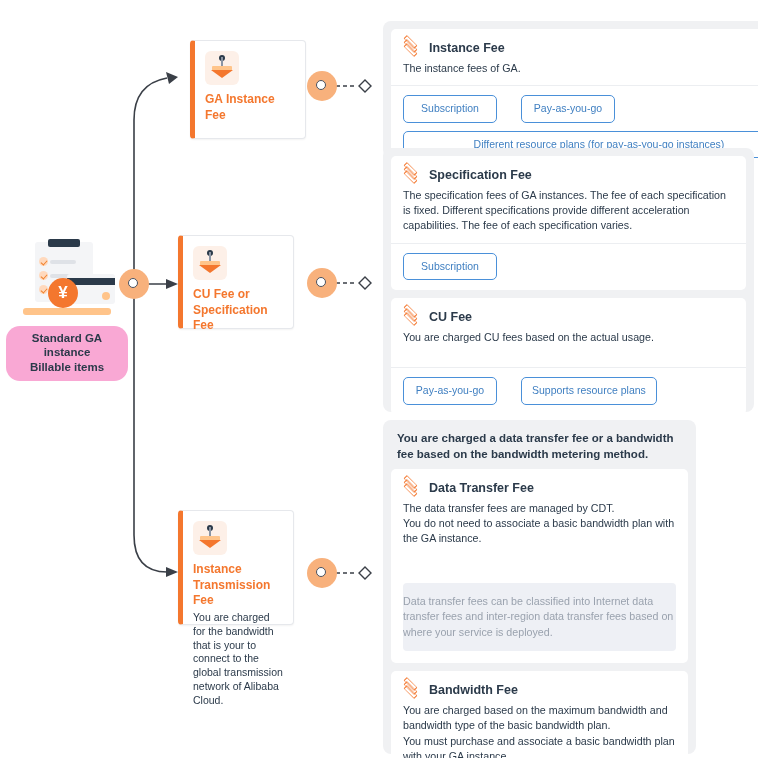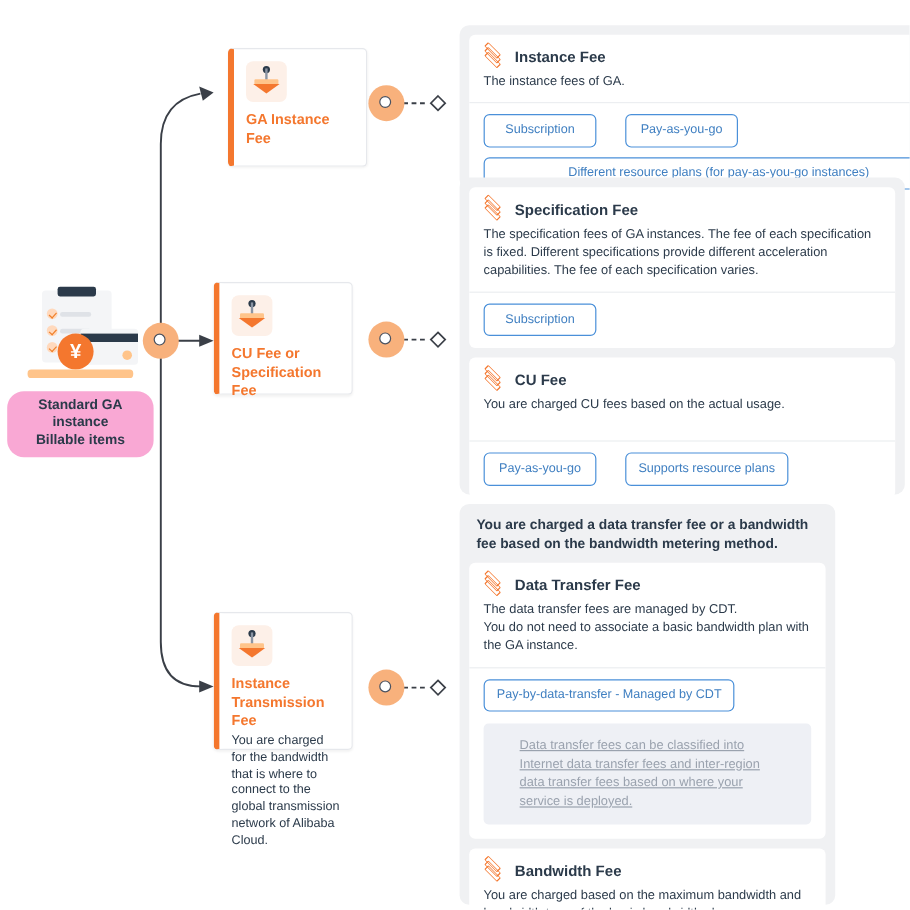--- a/index.html
+++ b/index.html
@@ -273,28 +273,27 @@
     background: #ffffff;
     border-radius: 5px;
     font-size: 10.5px;
     line-height: 1.3;
     padding: 6px 10px;
     text-align: center;
     box-sizing: border-box;
   }
   .pill.wide { flex: 1 1 100%; }
   .note {
-    margin: 10px 12px 12px 12px;
+    margin: 27px 12px 12px 12px;
     background: #eef0f5;
     border-radius: 4px;
-    padding: 11px 30px;
+    padding: 11px 0;
     font-size: 10.7px;
     line-height: 1.45;
     color: #9aa2ae;
-    text-decoration: underline;
   }
 </style>
 </head>
 <body>
 
 <svg id="wires" viewBox="0 0 758 758">
   <path d="M134,284 L134,120 Q134,84 167,78" fill="none" stroke="#3a3f47" stroke-width="1.6"></path>
   <path d="M134,284 L167,284" fill="none" stroke="#3a3f47" stroke-width="1.6"></path>
   <path d="M134,284 L134,535 Q134,572 167,572" fill="none" stroke="#3a3f47" stroke-width="1.6"></path>
   <polygon points="178,77 166,72 169,84" fill="#3a3f47"></polygon>
@@ -362,21 +361,21 @@
 
 <div class="node-card" style="left:178px; top:510px; width:116px; height:115px;">
   <div class="node-icon">
     <span class="ic-dot"></span>
       <span class="ic-stem"></span>
     <span class="ic-plate"></span>
       <span class="ic-base"></span>
   </div>
   <div class="node-title">Instance</div>
   <div class="node-title">Transmission Fee</div>
-  <div class="node-desc">You are charged for the bandwidth that is where to connect to the global transmission network of Alibaba Cloud.</div>
+  <div class="node-desc">You are charged for the bandwidth that is your to connect to the global transmission network of Alibaba Cloud.</div>
 </div>
 
 <div class="panel" style="left:383px; top:21px; width:432px; height:137px;">
   <div class="card">
     <div class="card-body">
       <div class="card-head">
         <span class="layers-icon">
             <i></i>
             <i></i>
             <i></i>
@@ -440,23 +439,20 @@
         <span class="layers-icon">
             <i></i>
             <i></i>
             <i></i>
           </span>
         <span class="card-title">Data Transfer Fee</span>
       </div>
       <div class="card-text" style="white-space:pre-line;">The data transfer fees are managed by CDT.
 You do not need to associate a basic bandwidth plan with the GA instance.</div>
     </div>
-    <div class="pill-row" style="padding-bottom:0;">
-      <span class="pill">Pay-by-data-transfer - Managed by CDT</span>
-    </div>
     <div class="note">Data transfer fees can be classified into Internet data transfer fees and inter-region data transfer fees based on where your service is deployed.</div>
   </div>
 
   <div class="card">
     <div class="card-body">
       <div class="card-head">
         <span class="layers-icon">
             <i></i>
             <i></i>
             <i></i>

